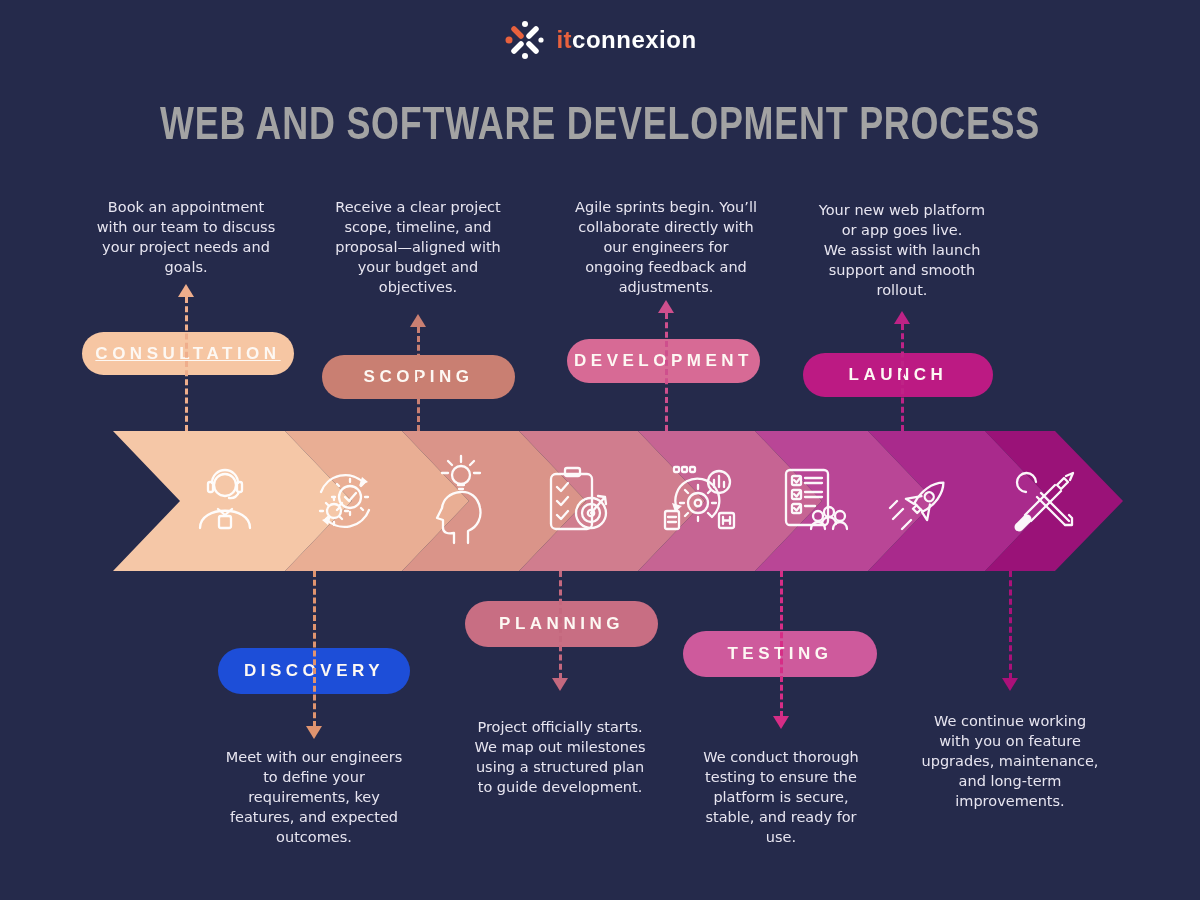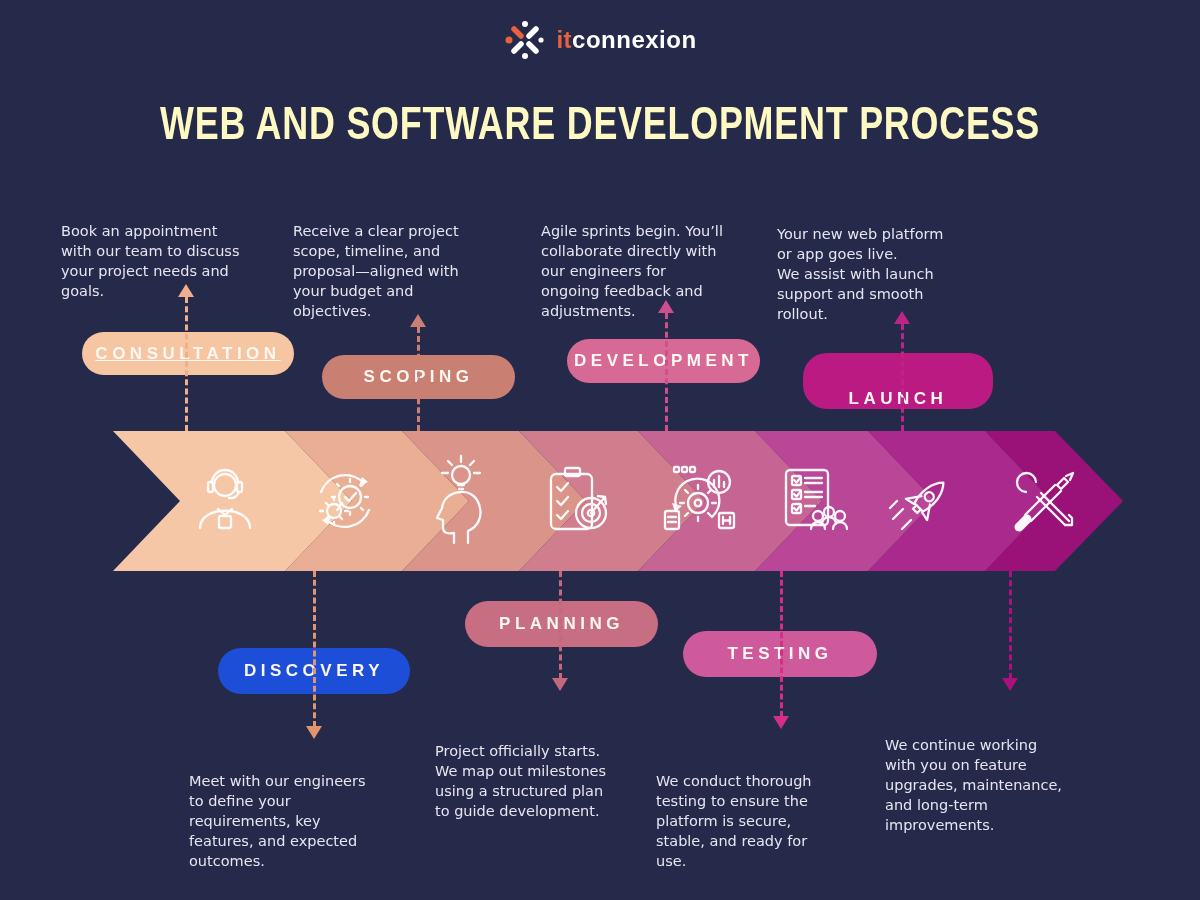--- a/index.html
+++ b/index.html
@@ -6,46 +6,46 @@
   .canvas {
     position:relative; width:1200px; height:900px; overflow:hidden;
     background:#252a4b;
     font-family:"Liberation Sans", sans-serif;
   }
   
   .logo { position:absolute; top:18px; left:0; width:100%; display:flex; justify-content:center; align-items:center; gap:9px; z-index:2; }
   .logo-text { font-size:24px; font-weight:600; letter-spacing:.5px; color:#fff; }
   .logo-text .it { }
   
-  .title { position:absolute; top:96px; left:0; width:100%; text-align:center; color:#fef9c3; z-index:2; }
+  .title { position:absolute; top:96px; left:0; width:100%; text-align:center; color:#a3a3a3; z-index:2; }
   .title span { display:inline-block; transform:scaleX(0.78); transform-origin:center; font-weight:700; font-size:46px; letter-spacing:1px; white-space:nowrap; }
   
   .desc {
-    position:absolute; width:250px; text-align:left;
+    position:absolute; width:250px; text-align:center;
     color:#e7e5f0; font-size:14.5px; line-height:1.38;
     font-family:"DejaVu Sans","Liberation Sans",sans-serif;
-    white-space:pre-line; z-index:1;margin-top:24px;
+    white-space:pre-line; z-index:1;
   }
   .desc-consultation { left:61px;  top:197px; }
   .desc-scoping      { left:293px; top:197px; }
   .desc-development  { left:541px; top:197px; }
   .desc-launch       { left:777px; top:200px; }
   .desc-discovery    { left:189px; top:747px; }
   .desc-planning     { left:435px; top:717px; }
   .desc-testing      { left:656px; top:747px; }
   .desc-support      { left:885px; top:711px; }
   
   .pill {
     position:absolute; border-radius:24px; display:flex; align-items:center; justify-content:center;
     color:#fdf8f3; font-weight:700; font-size:17px; letter-spacing:4.5px; white-space:nowrap; z-index:2;
   }
   .pill-consultation { left:82px;  top:332px; width:212px; height:43px;text-decoration:underline; }
   .pill-scoping      { left:322px; top:355px; width:193px; height:44px; }
   .pill-development  { left:567px; top:339px; width:193px; height:44px; }
-  .pill-launch       { left:803px; top:353px; width:190px; height:56px;align-items:flex-end; }
+  .pill-launch       { left:803px; top:353px; width:190px; height:44px; }
   .pill-discovery    { left:218px; top:648px; width:192px; height:46px; }
   .pill-planning     { left:465px; top:601px; width:193px; height:46px; }
   .pill-testing      { left:683px; top:631px; width:194px; height:46px; }
   .pill-support      { left:913px; top:601px; width:194px; height:46px; }
   
   .cn { position:absolute; width:0; border-left:3px dashed #fff; z-index:3; }
   .ar { position:absolute; z-index:3; }
   .cn-consultation { left:185px;  top:297px; height:134px; }
   .ar-consultation { left:178px;  top:284px; }
   .cn-scoping      { left:417px;  top:327px; height:104px; }

